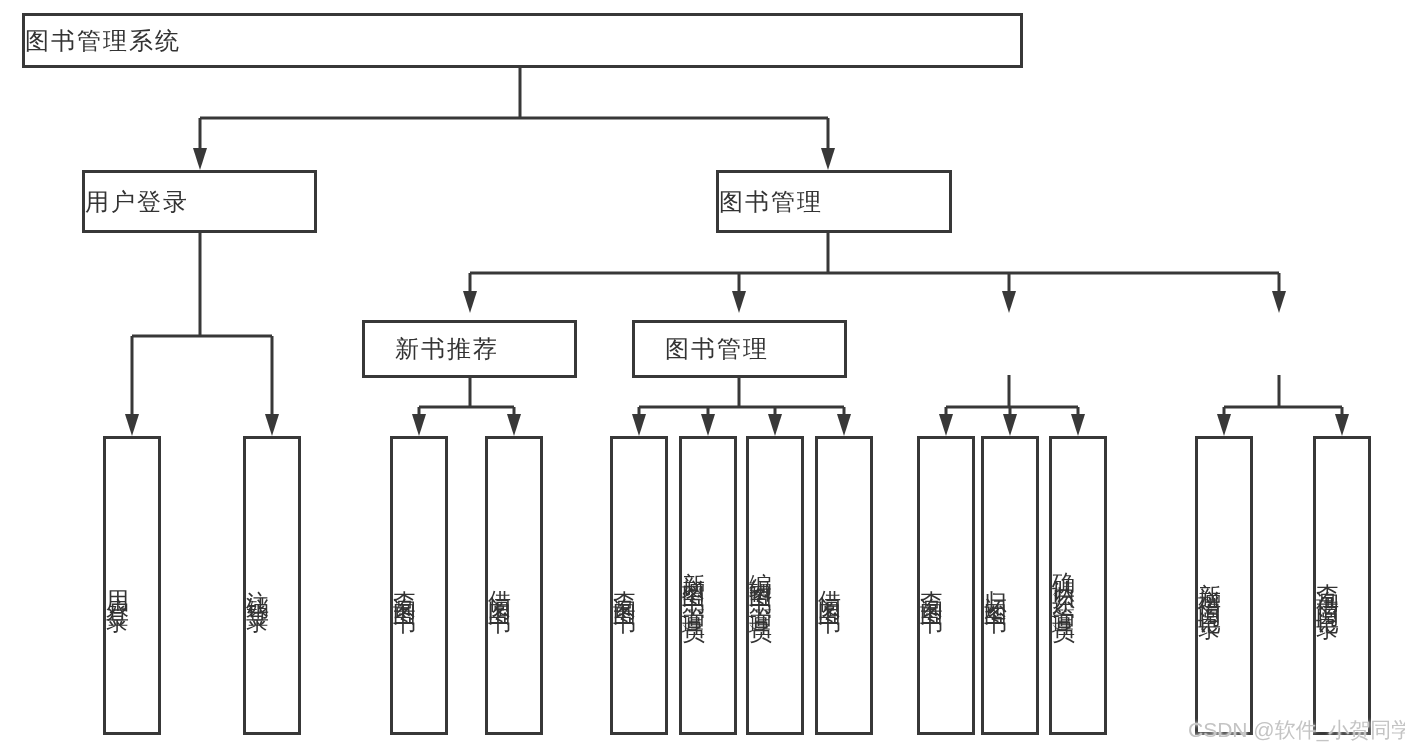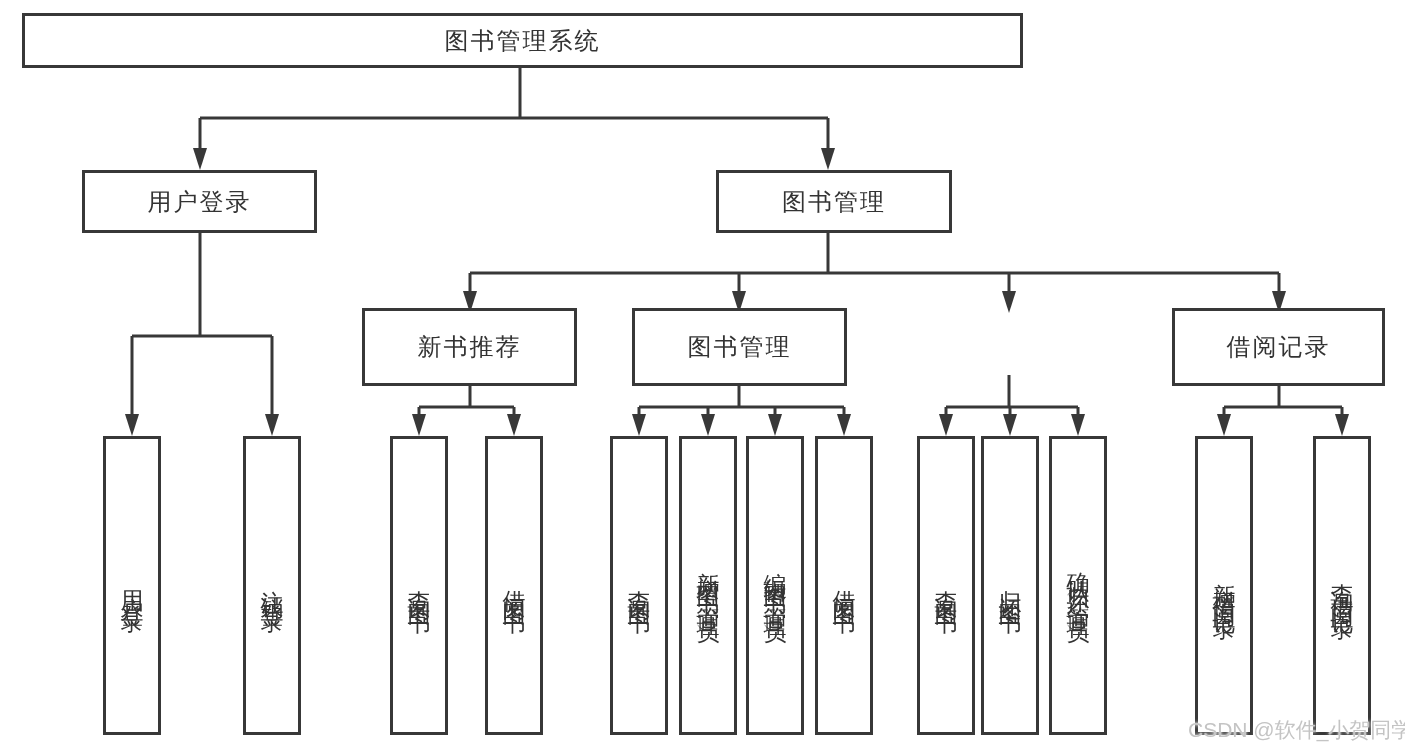--- a/index.html
+++ b/index.html
@@ -32,31 +32,31 @@
     fill: #383838;
     stroke: none;
   }
   .box {
     position: absolute;
     box-sizing: border-box;
     border: 3px solid #383838;
     background: #ffffff;
     display: flex;
     align-items: center;
-    justify-content: center;
+    justify-content: flex-start;
   }
   .h-label {
     font-size: 24px;
     letter-spacing: 2px;
     white-space: nowrap;
   }
   .root-box   { left: 22px;  top: 13px;  width: 1001px; height: 55px; }
   .l2a        { left: 82px;  top: 170px; width: 235px;  height: 63px; }
   .l2b        { left: 716px; top: 170px; width: 236px;  height: 63px; }
-  .l3         { top: 308px;  height: 78px; }
+  .l3         { top: 320px;  height: 58px; padding-left: 30px; }
   .l3a { left: 362px;  width: 215px; }
   .l3b { left: 632px;  width: 215px; }
   .l3c { left: 902px;  width: 215px; }
   .l3d { left: 1172px; width: 213px; }
   .leaf {
     top: 436px;
     width: 58px;
     height: 299px;
   }
   .vtext {
@@ -142,23 +142,20 @@
   <div class="box l2b">
     <span class="h-label">图书管理</span>
   </div>
 
   <div class="box l3 l3a">
     <span class="h-label">新书推荐</span>
   </div>
   <div class="box l3 l3b">
     <span class="h-label">图书管理</span>
   </div>
-  <div class="box l3 l3d">
-    <span class="h-label">借阅记录</span>
-  </div>
 
   <div class="box leaf lf1">
     <span class="vtext">用户登录</span>
   </div>
   <div class="box leaf lf2">
     <span class="vtext">注销登录</span>
   </div>
   <div class="box leaf lf3">
     <span class="vtext">查询图书</span>
   </div>

